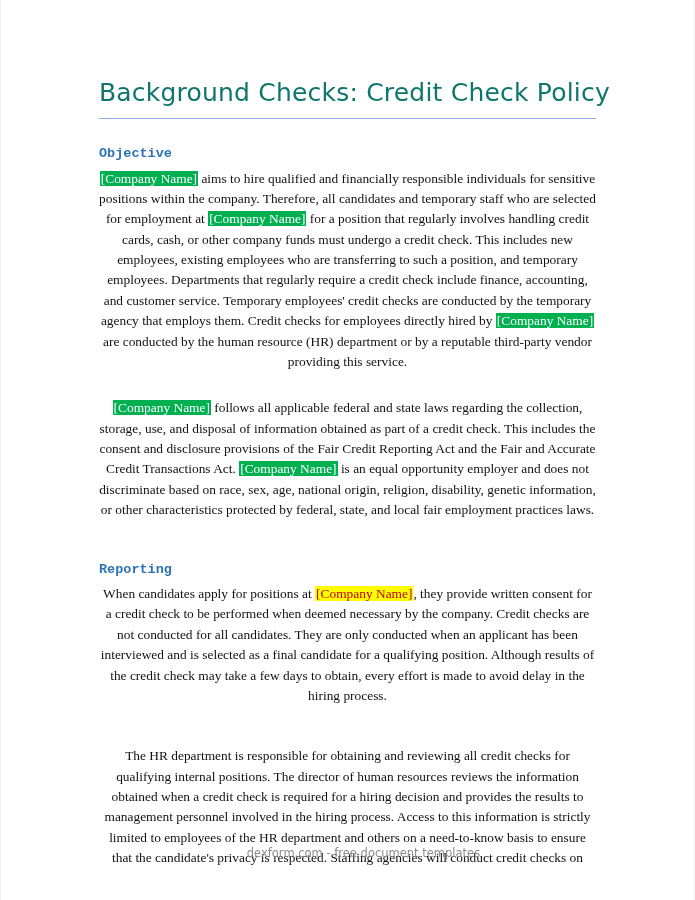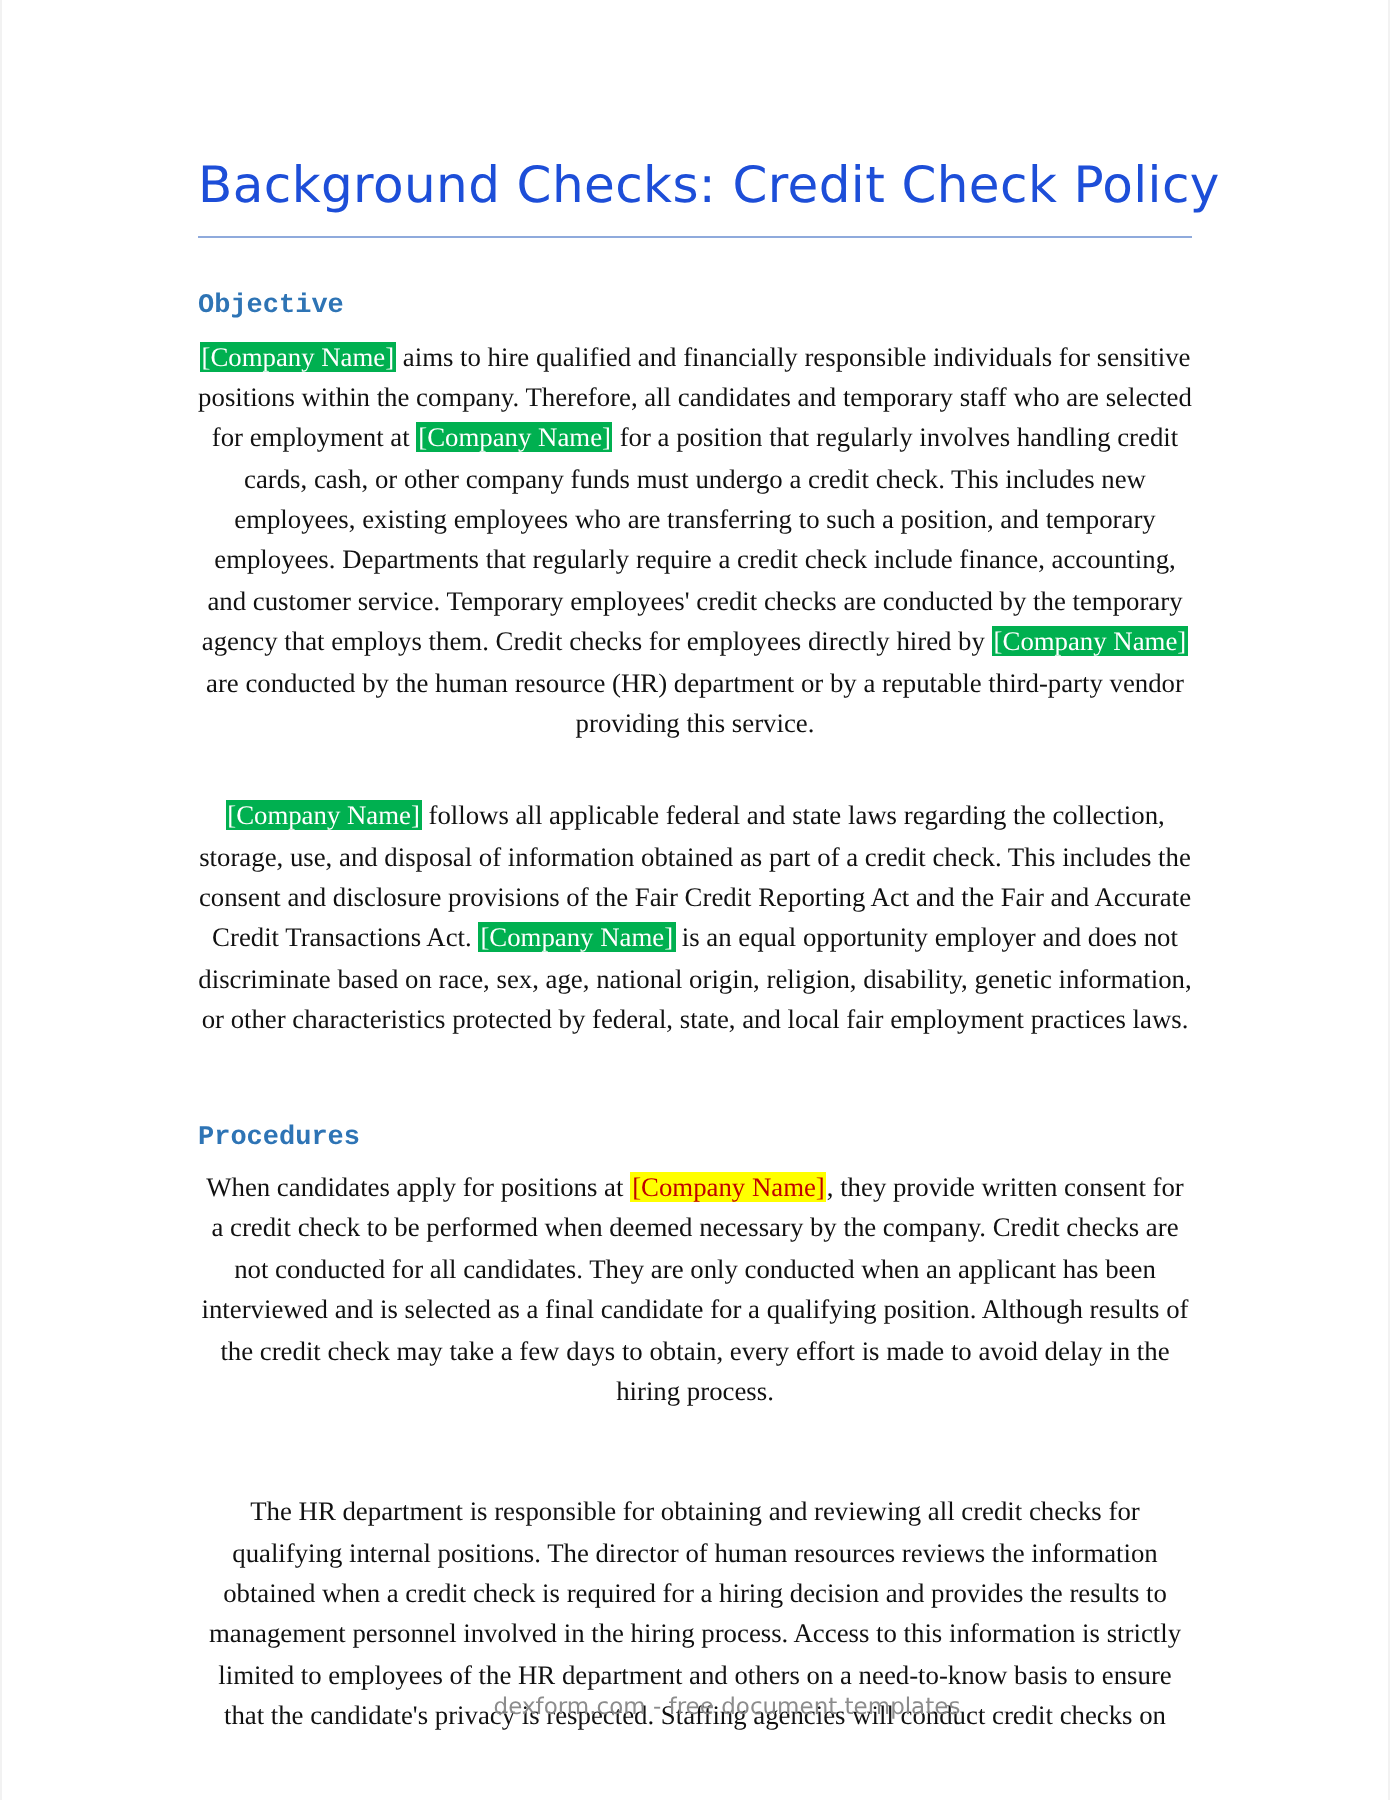--- a/index.html
+++ b/index.html
@@ -26,21 +26,21 @@
   .content {
     position: absolute;
     left: 99px;
     top: 78px;
     width: 497px;
   }
   .doc-title {
     font-family: "DejaVu Sans", sans-serif;
     font-size: 25px;
     font-weight: 400;
-    color: #1d4ed8;
+    color: #0f766e;
     letter-spacing: 0.2px;
     line-height: 1.2;
     margin: 0 0 10px 0;
     white-space: nowrap;
   }
   .title-rule {
     border-bottom: 1.5px solid #8FAADC;
     margin-bottom: 26px;
   }
   h2.section {
@@ -105,21 +105,21 @@
   <div class="content">
     <h1 class="doc-title">Background Checks: Credit Check Policy</h1>
     <div class="title-rule"></div>
 
     <div id="doc-body">
         <h2 class="section">Objective</h2>
         <p class="body"><span class="hl">[Company Name]</span><span> aims to hire qualified and financially responsible individuals for sensitive positions within the company. Therefore, all candidates and temporary staff who are selected for employment at </span><span class="hl">[Company Name]</span><span> for a position that regularly involves handling credit cards, cash, or other company funds must undergo a credit check. This includes new employees, existing employees who are transferring to such a position, and temporary employees. Departments that regularly require a credit check include finance, accounting, and customer service. Temporary employees' credit checks are conducted by the temporary agency that employs them. Credit checks for employees directly hired by </span><span class="hl">[Company Name]</span><span> are conducted by the human resource (HR) department or by a reputable third-party vendor providing this service.</span></p>
         <div class="para-gap"></div>
         <p class="body"><span class="hl">[Company Name]</span><span> follows all applicable federal and state laws regarding the collection, storage, use, and disposal of information obtained as part of a credit check. This includes the consent and disclosure provisions of the Fair Credit Reporting Act and the Fair and Accurate Credit Transactions Act. </span><span class="hl">[Company Name]</span><span> is an equal opportunity employer and does not discriminate based on race, sex, age, national origin, religion, disability, genetic information, or other characteristics protected by federal, state, and local fair employment practices laws.</span></p>
         <div class="section-gap"></div>
-        <h2 class="section">Procedures</h2>
+        <h2 class="section">Reporting</h2>
         <p class="body"><span>When candidates apply for positions at </span><span class="hl-y">[Company Name]</span><span>, they provide written consent for a credit check to be performed when deemed necessary by the company. Credit checks are not conducted for all candidates. They are only conducted when an applicant has been interviewed and is selected as a final candidate for a qualifying position. Although results of the credit check may take a few days to obtain, every effort is made to avoid delay in the hiring process.</span></p>
         <div class="section-gap"></div>
         <p class="body"><span>The HR department is responsible for obtaining and reviewing all credit checks for qualifying internal positions. The director of human resources reviews the information obtained when a credit check is required for a hiring decision and provides the results to management personnel involved in the hiring process. Access to this information is strictly limited to employees of the HR department and others on a need-to-know basis to ensure that the candidate's privacy is respected. Staffing agencies will conduct credit checks on</span></p>
       </div>
   </div>
 
   <div class="footer">
     <span class="brand">dexform.com</span><span> - free document templates</span>
   </div>
 </div>

